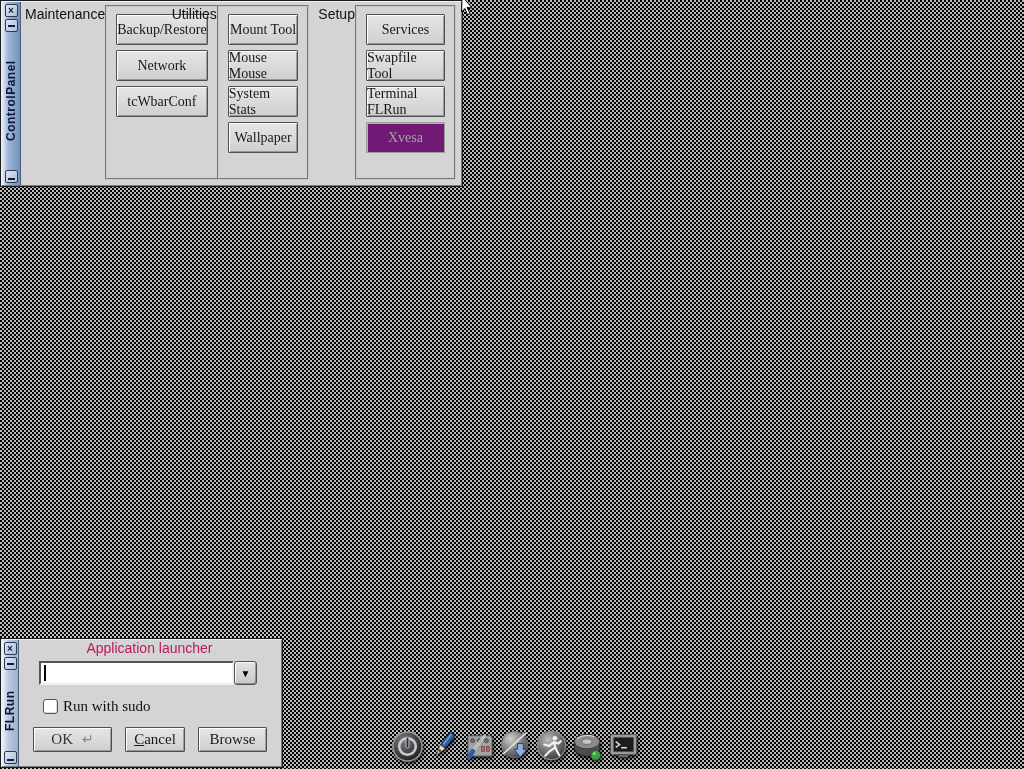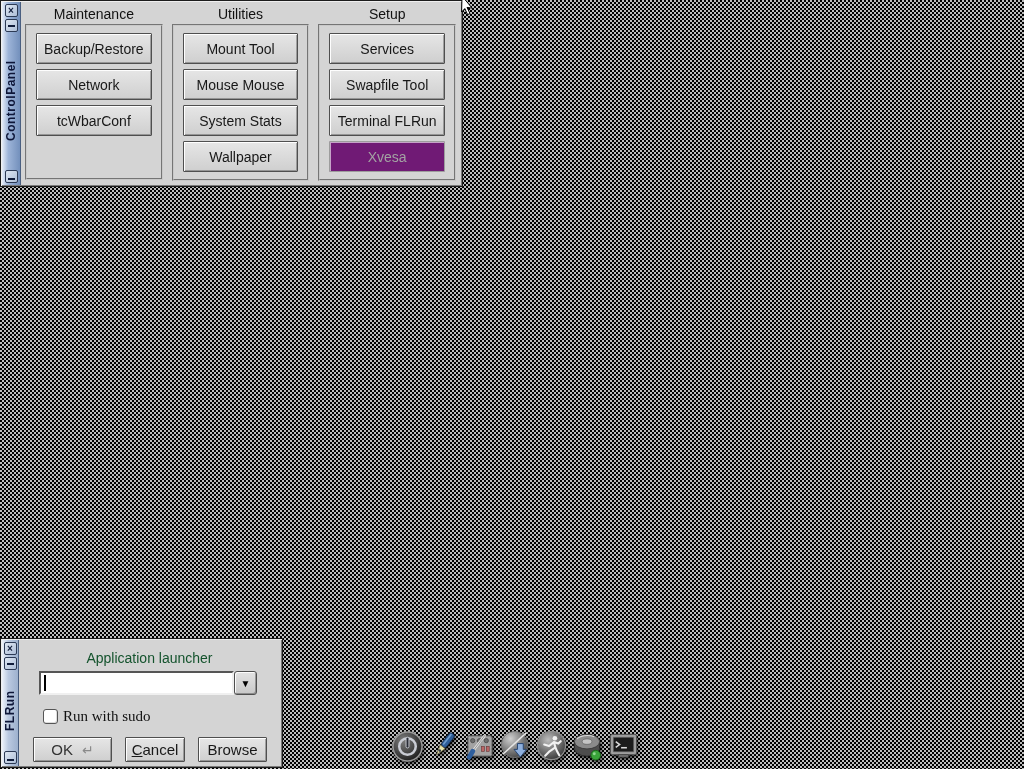--- a/index.html
+++ b/index.html
@@ -54,56 +54,56 @@
     padding:4px 0;
   }
 
   
   #cp-window{left:0;top:0;width:461px;height:185px;}
   #cp-content{
     position:absolute;left:19px;top:1px;right:1px;bottom:1px;
     padding:3px 5px 5px 5px;
     display:flex;gap:9px;box-sizing:border-box;
   }
-  .group{flex:1 1 0;display:flex;flex-direction:column;min-width:0;}
+  .group{flex:1 1 0;display:flex;flex-direction:row;min-width:0;}
   .group-label{
     text-align:center;font-size:14px;color:#111;height:19px;line-height:19px;
   }
   .group-frame{
     flex:1;
     border:2px groove #c9c9c9;
     padding:7px 9px;
     display:flex;flex-direction:column;gap:5px;
     box-sizing:border-box;
   }
   .btn{
     height:29px;
     background:linear-gradient(180deg,#e6e6e6,#cfcfcf);
     border:1px solid #4f4f4f;border-radius:1px;
     box-shadow:inset 1px 1px 0 rgba(255,255,255,0.95), inset -1px -1px 0 rgba(0,0,0,0.28);
     font-size:14px;color:#181818;
-    font-family:Liberation Sans, sans-serif;
+    font-family:Liberation Serif, serif;
     display:flex;align-items:center;justify-content:center;
     cursor:default;
   }
   .btn.disabled{
     color:#a3a3a3;
     border-color:#9d9d9d;
     background:#701a75;
     box-shadow:inset 1px 1px 0 rgba(255,255,255,0.6);
   }
 
   
   #flrun-window{left:0;top:638px;width:281px;height:128px;}
   #flrun-content{
     position:absolute;left:17px;top:1px;right:1px;bottom:1px;
     box-sizing:border-box;
   }
   .launcher-label{
-    margin-top:10px;text-align:center;font-size:14px;color:#14532d;
+    text-align:center;font-size:14px;color:#be185d;
   }
   .combo{
     margin:5px 24px 0 21px;height:24px;display:flex;
   }
   .combo-input{
     flex:1;background:#fff;
     border:2px solid;border-color:#555 #f0f0f0 #f0f0f0 #555;
     position:relative;box-sizing:border-box;
   }
   .caret{

